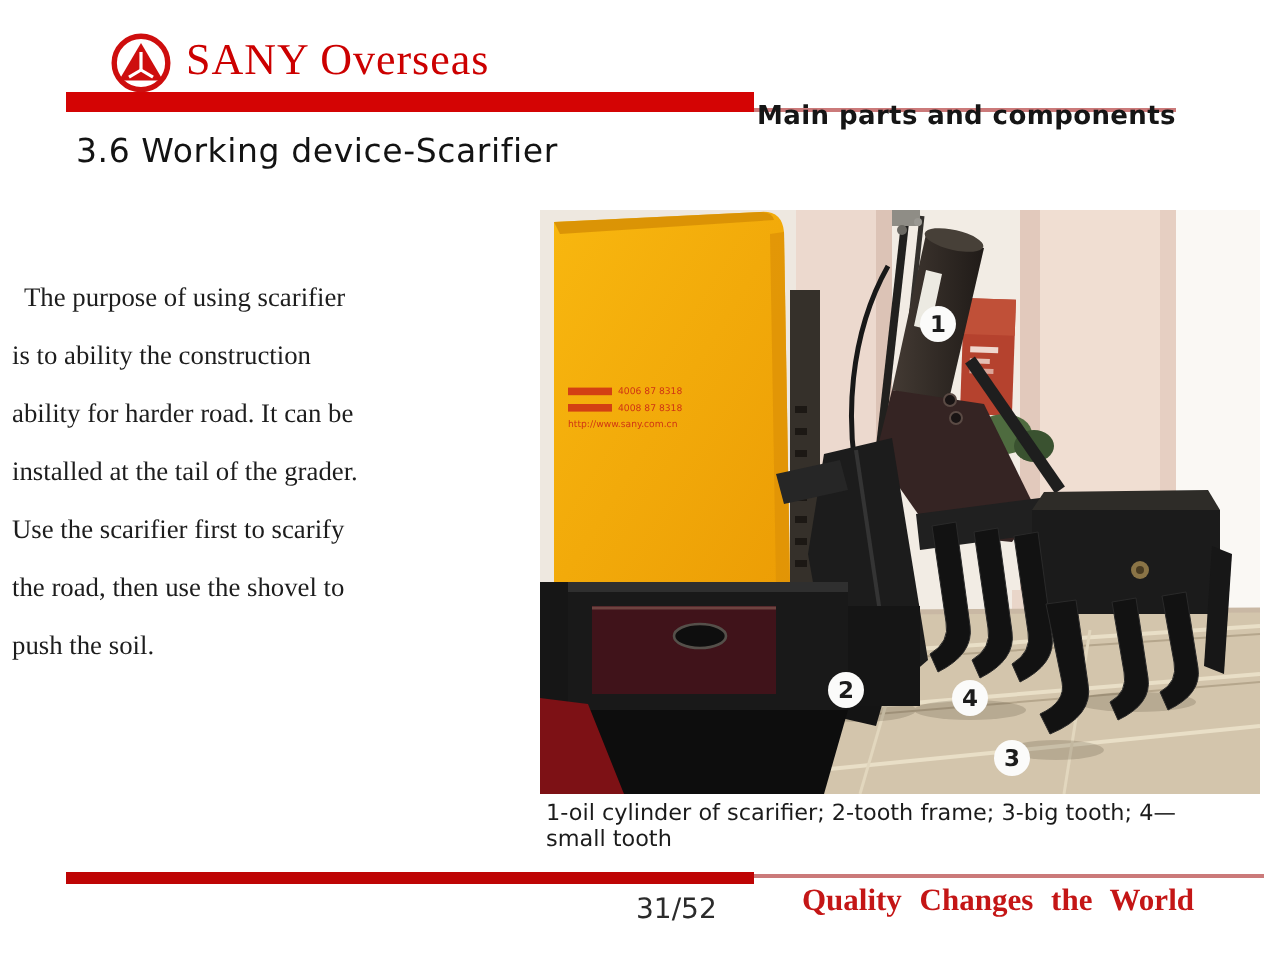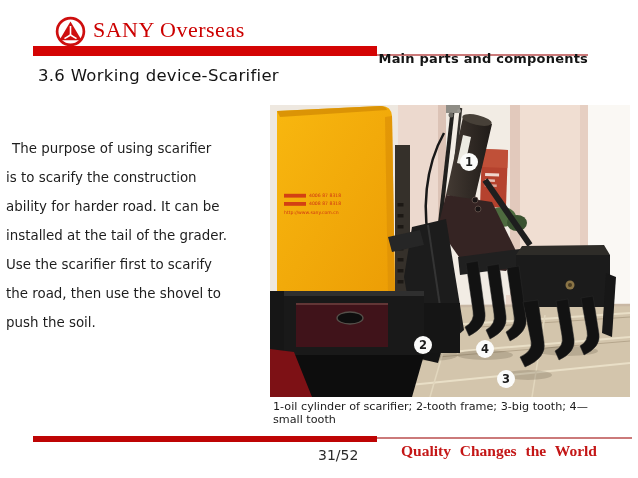--- a/index.html
+++ b/index.html
@@ -21,21 +21,21 @@
     color:#151515; letter-spacing:.2px; white-space:nowrap;margin-top:12px;
   }
   
   .title {
     position:absolute; left:38px; top:66px; font-size:16.5px; font-weight:normal;
     color:#131313; letter-spacing:.3px; white-space:nowrap;
   }
   
   .body-text {
     position:absolute; left:6px; top:134px; width:272px;
-    font-size:13.4px; color:#1d1d1d; line-height:29px;
+    font-size:13.4px; color:#1d1d1d; line-height:29px;font-family:Liberation Serif, serif;
   }
   .body-text .line { white-space:nowrap; }
   .body-text .line.indent { padding-left:6px; }
   
   .photo { position:absolute; left:270px; top:105px; width:360px; height:292px; }
   
   .caption {
     position:absolute; left:273px; top:400px; width:364px;
     font-size:11.2px; line-height:13px; color:#1b1b1b;
   }
@@ -69,21 +69,21 @@
   </svg>
   <div class="brand">SANY Overseas</div>
   <div class="hbar-thick"></div>
   <div class="hbar-thin"></div>
   <div class="section-label">Main parts and components</div>
 
   <div class="title">3.6 Working device-Scarifier</div>
 
   <div class="body-text">
     <div class="line indent">The purpose of using scarifier</div>
-    <div class="line">is to scarify the construction</div>
+    <div class="line">is to ability the construction</div>
     <div class="line">ability for harder road. It can be</div>
     <div class="line">installed at the tail of the grader.</div>
     <div class="line">Use the scarifier first to scarify</div>
     <div class="line">the road, then use the shovel to</div>
     <div class="line">push the soil.</div>
   </div>
 
   <svg class="photo" viewBox="0 0 360 292">
     <defs>
       <linearGradient id="yellowGrad" x1="0" y1="0" x2="1" y2="1">

